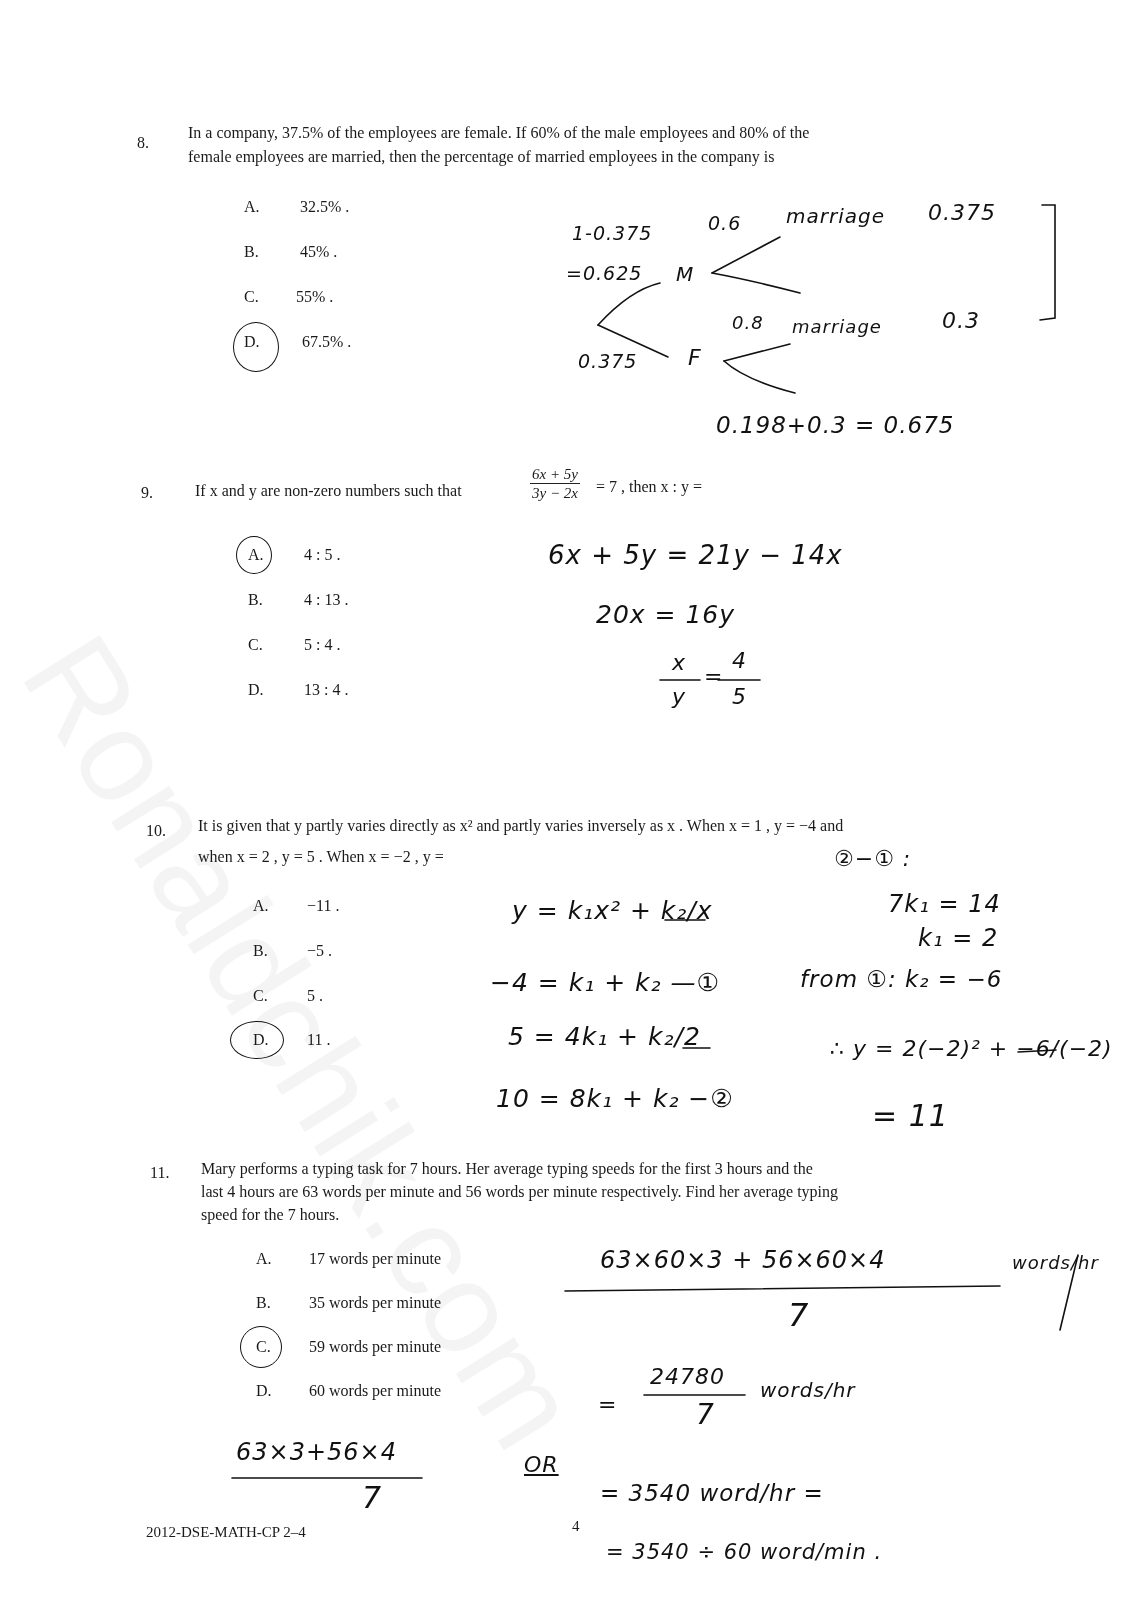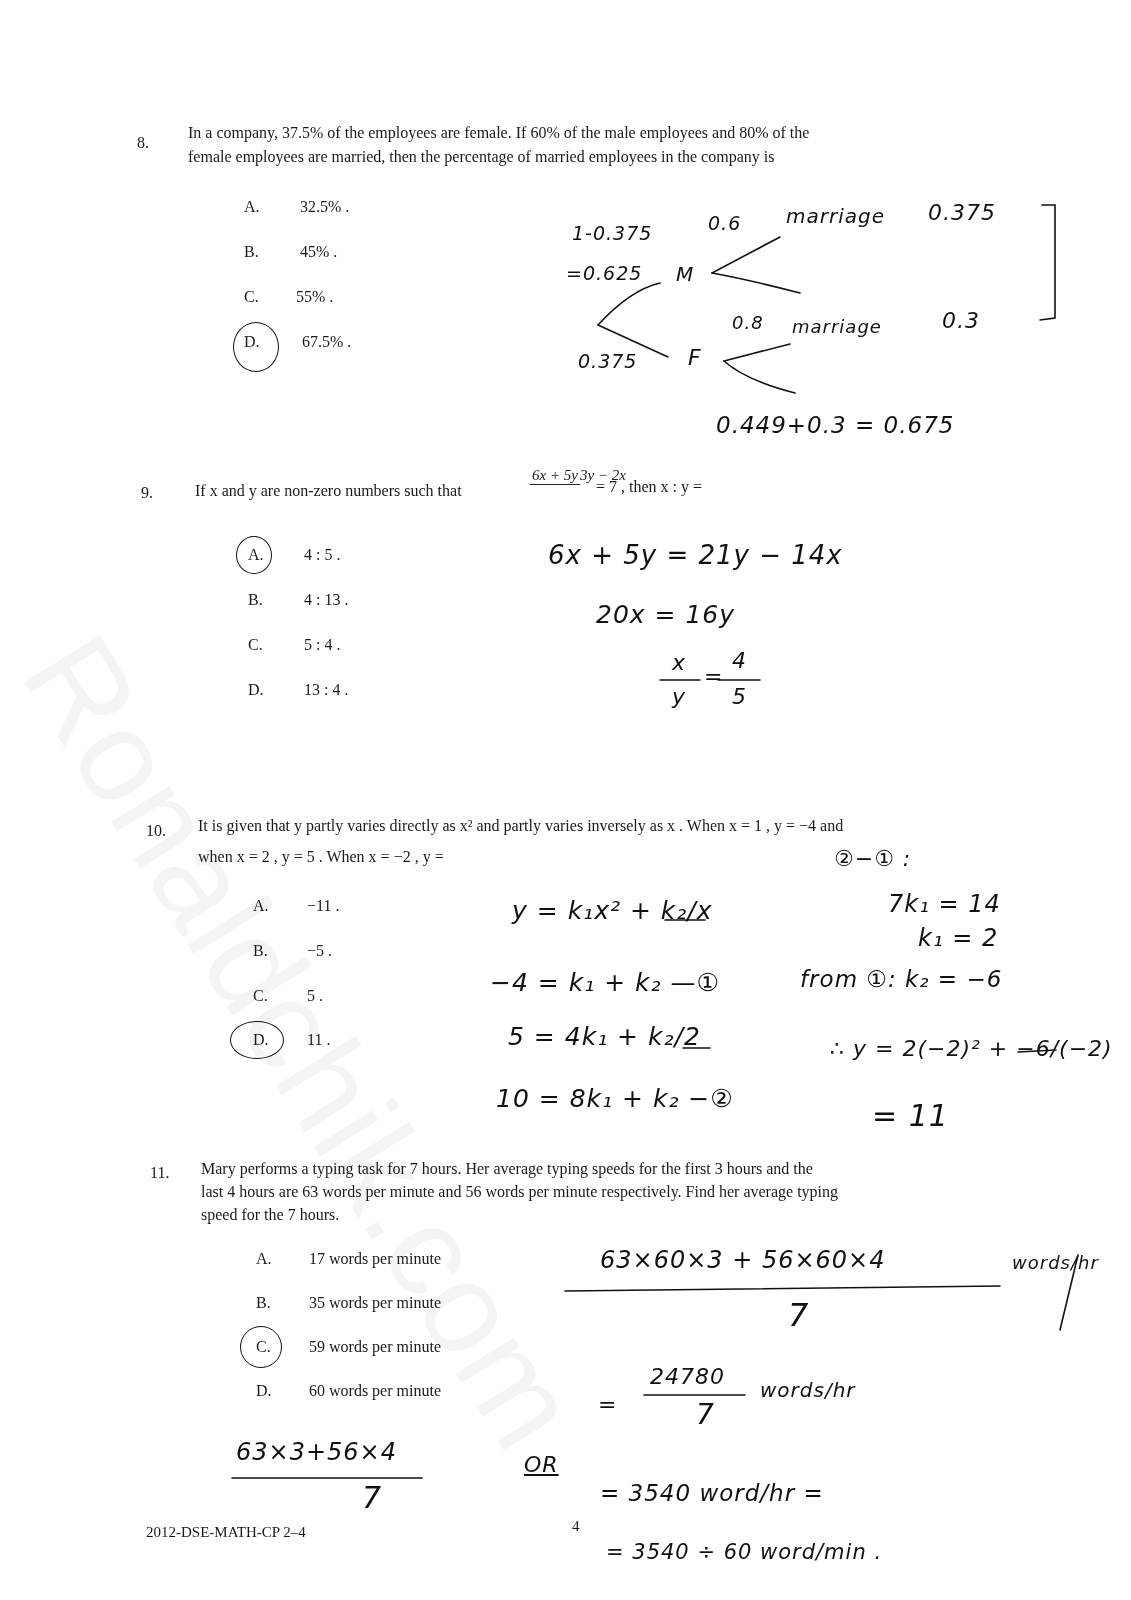--- a/index.html
+++ b/index.html
@@ -12,21 +12,21 @@
   .qtext { font-size: 16px; line-height: 22px; }
   .opt-letter { font-size: 16px; }
   .opt-val { font-size: 16px; }
   .hand {
     font-family: "DejaVu Sans", sans-serif; font-weight: 300; color: #111; font-style: italic;
     letter-spacing: 1px;
   }
   .circle {
     position: absolute; border: 1.6px solid #111; border-radius: 50%;
   }
-  .frac { display: inline-flex; flex-direction: row; align-items: center; vertical-align: middle; font-size: 15px; line-height: 18px; }
+  .frac { display: inline-flex; flex-direction: column; align-items: center; vertical-align: middle; font-size: 15px; line-height: 18px; }
   .frac .num { border-bottom: 1px solid #222; padding: 0 2px; }
   .it { font-style: italic; }
   .watermark {
     position: absolute; left: 120px; top: 610px; font-family: "Liberation Sans", sans-serif;
     font-size: 130px; color: rgba(0,0,0,0.045); transform: rotate(58deg); transform-origin: left top;
     white-space: nowrap; pointer-events: none;
   }
   svg.lines { position: absolute; left: 0; top: 0; }
   .footer { font-size: 15px; }
 </style>
@@ -86,21 +86,21 @@
 <div class="abs hand" style="left:566px;top:262px;font-size:19px;">=0.625</div>
 <div class="abs hand" style="left:676px;top:262px;font-size:20px;">M</div>
 <div class="abs hand" style="left:578px;top:350px;font-size:19px;">0.375</div>
 <div class="abs hand" style="left:688px;top:345px;font-size:22px;">F</div>
 <div class="abs hand" style="left:708px;top:212px;font-size:19px;">0.6</div>
 <div class="abs hand" style="left:732px;top:312px;font-size:18px;">0.8</div>
 <div class="abs hand" style="left:786px;top:204px;font-size:20px;">marriage</div>
 <div class="abs hand" style="left:792px;top:316px;font-size:18px;">marriage</div>
 <div class="abs hand" style="left:928px;top:200px;font-size:22px;">0.375</div>
 <div class="abs hand" style="left:942px;top:308px;font-size:22px;">0.3</div>
-<div class="abs hand" style="left:716px;top:412px;font-size:23px;">0.449+0.3 = 0.675</div>
+<div class="abs hand" style="left:716px;top:412px;font-size:23px;">0.198+0.3 = 0.675</div>
 
 <div class="abs qnum" style="left:141px;top:484px;">9.</div>
 <div class="abs qtext it" style="left:195px;top:480px;white-space:nowrap;font-style:normal;">If  x  and  y  are non-zero numbers such that</div>
 <div class="abs" style="left:530px;top:465px;">
   <span class="frac it">
     <span class="num">6x + 5y</span>
     <span>3y − 2x</span>
   </span>
 </div>
 <div class="abs qtext" style="left:596px;top:476px;white-space:nowrap;">= 7 ,  then   x : y =</div>

